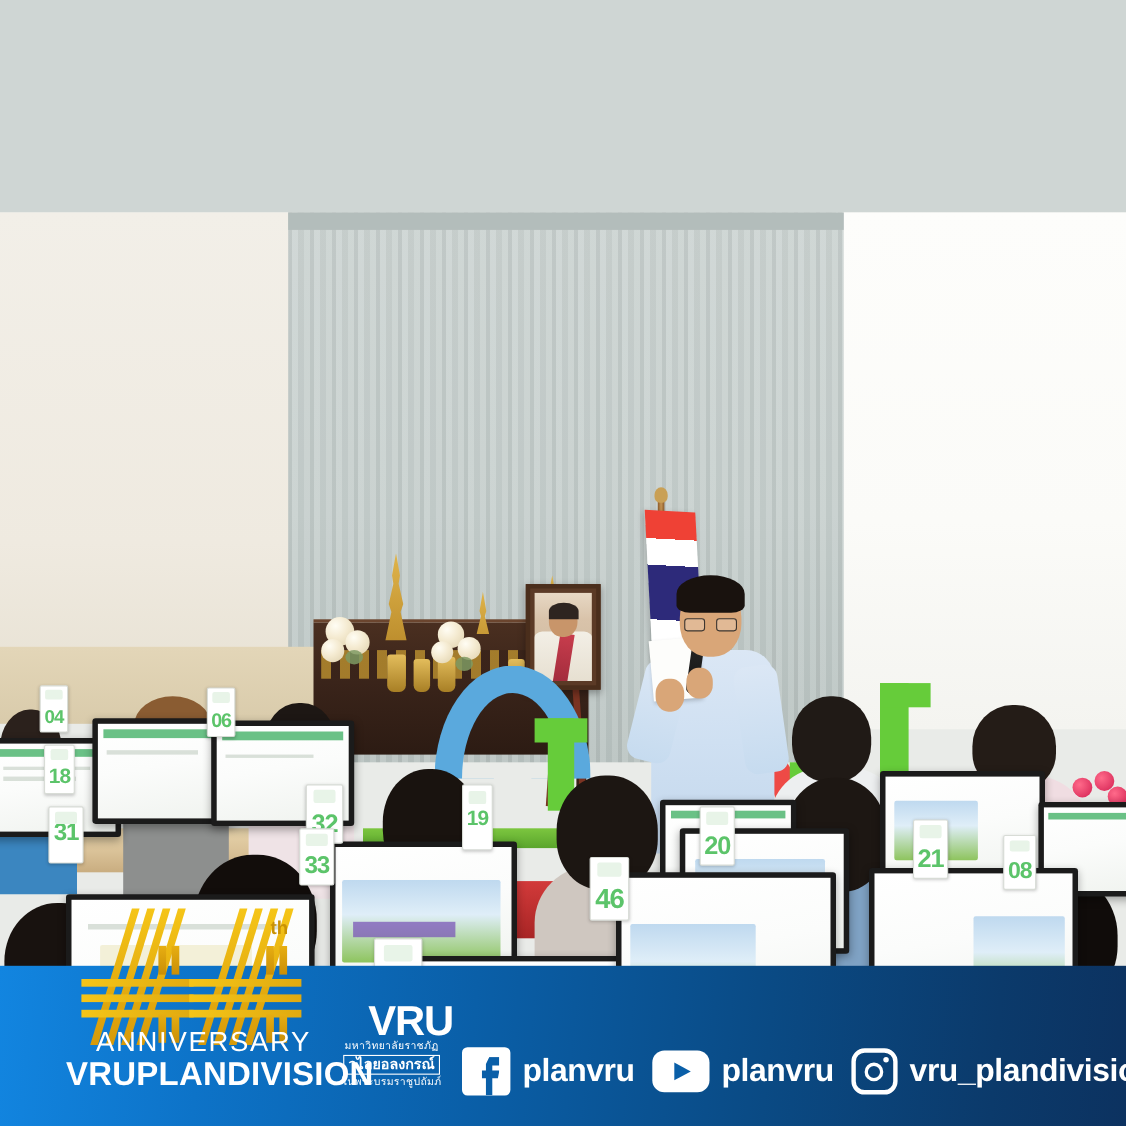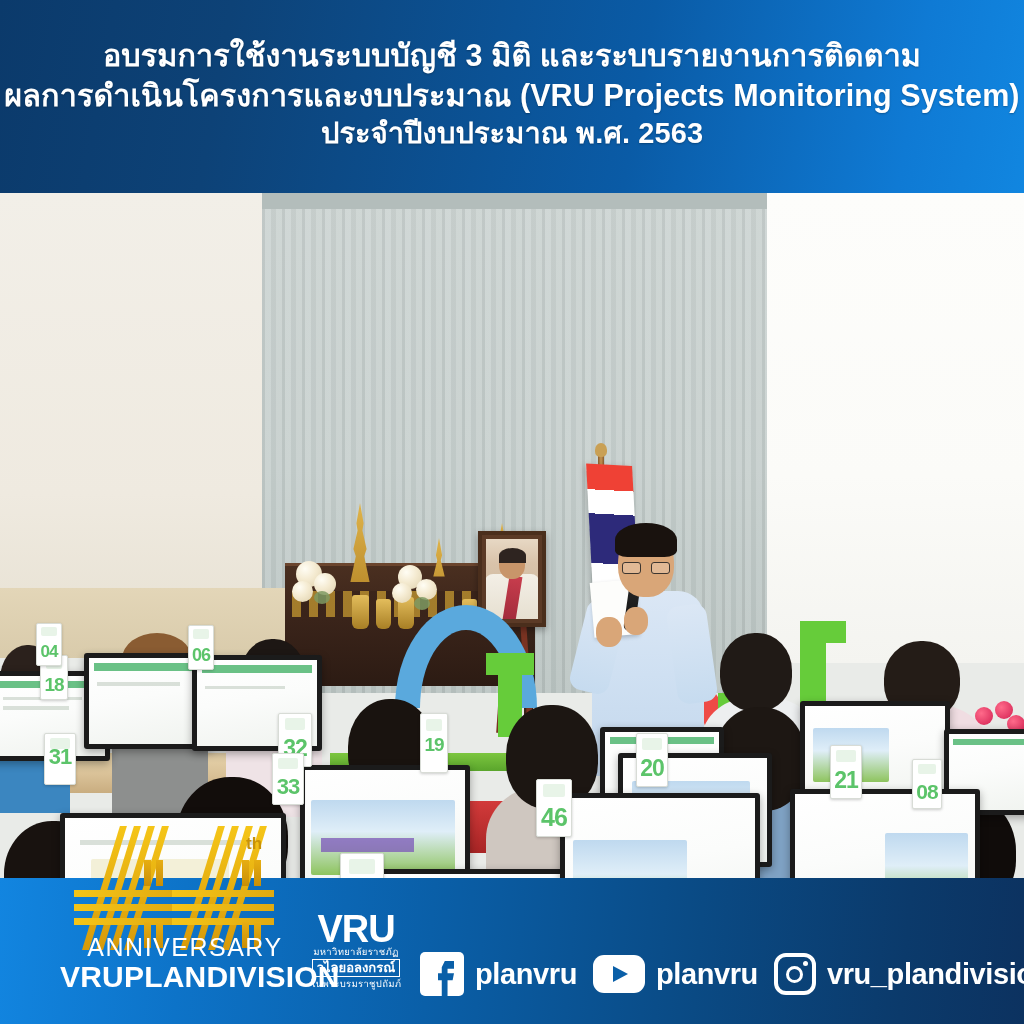--- a/index.html
+++ b/index.html
@@ -205,21 +205,21 @@
   .tick{position:absolute;width:7px;background:linear-gradient(180deg,#e7ae12,#c98e06);}
   .th-mark{position:absolute;color:#c99205;font-weight:bold;font-size:17px;
     font-family:"Liberation Sans",sans-serif;}
   .anniv-text{position:absolute;left:0;top:122px;width:250px;text-align:center;color:#fff;}
   .anniv-top{font-size:25px;letter-spacing:1.5px;line-height:1.06;}
   .anniv-bot{font-size:30px;font-weight:bold;letter-spacing:0.2px;line-height:1.06;}
 
   
   .vru-logo{position:absolute;left:300px;top:912px;width:112px;height:92px;z-index:46;
     color:#fff;text-align:center;}
-  .vru-big{font-size:38px;font-weight:bold;letter-spacing:-1px;line-height:0.9;}
+  .vru-big{font-size:38px;font-weight:bold;letter-spacing:-1px;line-height:0.9;text-align:right;}
   .vru-th1{font-size:9.5px;line-height:1.25;letter-spacing:.3px;}
   .vru-th2{font-size:13px;font-weight:bold;line-height:1.25;
     border:1.6px solid #fff;display:inline-block;padding:0 4px;margin:1px 0;}
   .vru-th3{font-size:9.5px;line-height:1.25;letter-spacing:.3px;}
 
   
   .social{position:absolute;left:420px;top:948px;height:52px;z-index:46;
     display:flex;align-items:center;gap:16px;}
   .social-item{display:flex;align-items:center;gap:11px;}
   .social-label{color:#fff;font-size:29px;font-weight:bold;letter-spacing:-0.4px;}
@@ -234,25 +234,20 @@
   .ic-ig::before{content:"";position:absolute;left:50%;top:50%;width:17px;height:17px;margin:-8.5px 0 0 -8.5px;
     border:3.5px solid #fff;border-radius:50%;box-sizing:border-box;}
   .ic-ig::after{content:"";position:absolute;right:4px;top:3.5px;width:5px;height:5px;
     border-radius:50%;background:#fff;}
 </style>
 </head>
 <body>
 
 <div class="poster">
 
-  <div class="header-band">
-    <div class="header-line hl-1">อบรมการใช้งานระบบบัญชี 3 มิติ และระบบรายงานการติดตาม</div>
-    <div class="header-line hl-2">ผลการดำเนินโครงการและงบประมาณ (VRU Projects Monitoring System)</div>
-    <div class="header-line hl-3">ประจำปีงบประมาณ พ.ศ. 2563</div>
-  </div>
 
   <div class="photo">
 
     <div class="wall-left"></div>
     <div class="projector-screen"></div>
     <div class="curtain"></div>
     <div class="curtain-top"></div>
     <div class="wall-beige"></div>
 
     <div class="altar-table"></div>
@@ -462,21 +457,21 @@
       </div>
     </div>
     <div class="monitor" style="left:560px;top:600px;width:200px;height:150px;">
       <div class="mon-bezel"></div>
       <div class="mon-screen">
         <div class="scr-img scr-house" style="left:4%;top:30%;width:60%;height:58%;"></div>
       </div>
 
     </div>
 
-    <div class="numtag" style="left:40px;top:462px;width:26px;height:40px;font-size:19px;padding-bottom:3px;">
+    <div class="numtag" style="left:40px;top:484px;width:26px;height:40px;font-size:19px;padding-bottom:3px;">
       <div class="nt-cap"></div>
       <span>18</span>
     </div>
     <div class="numtag" style="left:36px;top:430px;width:24px;height:38px;font-size:17px;padding-bottom:3px;">
       <div class="nt-cap"></div>
       <span>04</span>
     </div>
     <div class="numtag" style="left:188px;top:432px;width:24px;height:40px;font-size:18px;padding-bottom:3px;">
       <div class="nt-cap"></div>
       <span>06</span>

